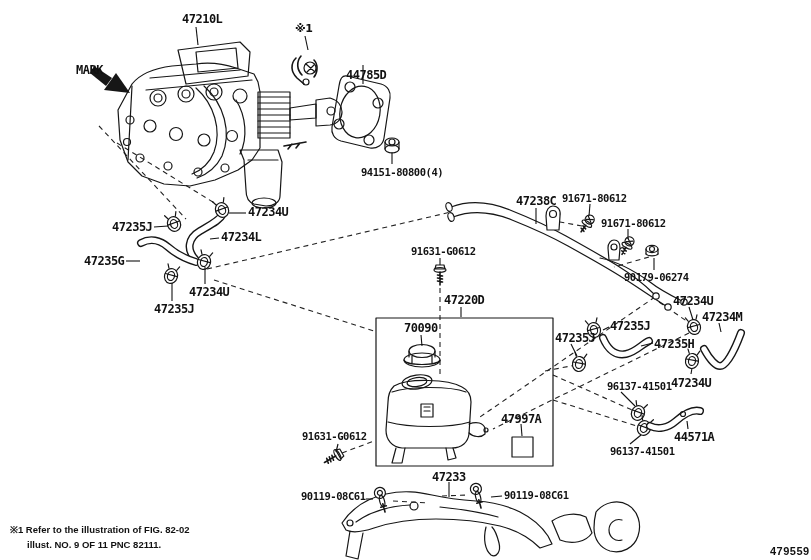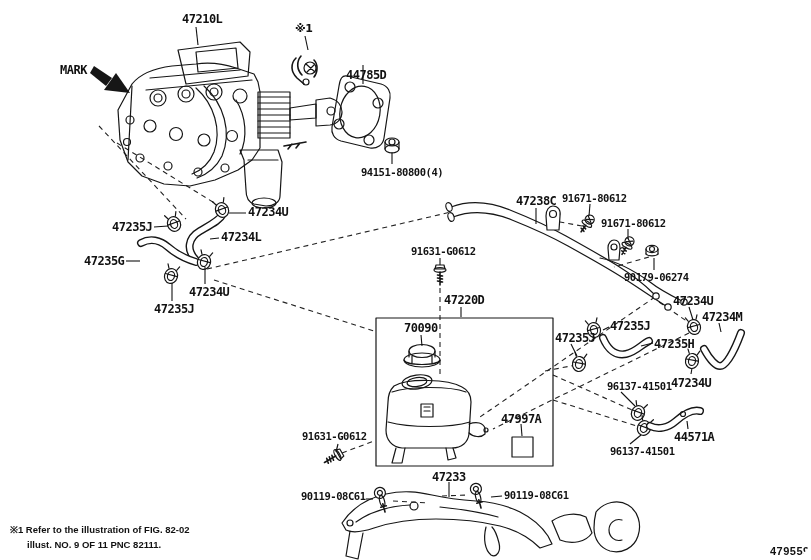--- a/index.html
+++ b/index.html
@@ -1,17 +1,17 @@
 <!DOCTYPE html>
 <html><head>
 <meta charset="utf-8">
 <style>
   html,body{margin:0;padding:0;background:#fff;}
   #canvas{position:relative;width:811px;height:560px;background:#ffffff;overflow:hidden;
-          font-family:"DejaVu Sans Mono", monospace;border-radius:24px;}
+          font-family:"DejaVu Sans Mono", monospace;}
   svg{position:absolute;left:0;top:0;}
   .lbl{position:absolute;white-space:nowrap;color:#111;font:700 12px "DejaVu Sans Mono",monospace;
        letter-spacing:-0.5px;line-height:1;}
   .sm{font-size:10.5px;letter-spacing:-0.45px;text-align:right;}
   .ref{font-family:"DejaVu Sans","DejaVu Sans Mono",sans-serif;font-size:11px;font-weight:700;}
   .footnote{position:absolute;color:#111;font:600 9.5px "Liberation Sans",sans-serif;line-height:1;text-align:right;}
   .docnum{position:absolute;color:#111;font:700 11px "Liberation Sans",sans-serif;letter-spacing:0.5px;}
   
   .ln{fill:none;stroke:#161616;stroke-width:1.2;stroke-linecap:round;stroke-linejoin:round;}
   .ln2{fill:none;stroke:#161616;stroke-width:1.6;stroke-linecap:round;stroke-linejoin:round;}
@@ -321,21 +321,21 @@
     <path class="ldr" d="M688,429 L687,421"></path>
     <path class="ldr" d="M338,444 L336,452"></path>
     <path class="ldr" d="M449,482 L449,497"></path>
     <path class="ldr" d="M366,499 L373,499"></path>
     <path class="ldr" d="M491,497 L502,496"></path>
   </g>
 </svg>
 
   <div class="lbl" style="left:182px;top:13px">47210L</div>
   <div class="lbl ref" style="left:295px;top:23px">※1</div>
-  <div class="lbl" style="left:60px;top:64px">MARK</div>
+  <div class="lbl" style="left:76px;top:64px">MARK</div>
   <div class="lbl" style="left:346px;top:69px">44785D</div>
   <div class="lbl sm" style="left:361px;top:167px">94151-80800(4)</div>
   <div class="lbl" style="left:248px;top:206px">47234U</div>
   <div class="lbl" style="left:112px;top:221px">47235J</div>
   <div class="lbl" style="left:221px;top:231px">47234L</div>
   <div class="lbl" style="left:84px;top:255px">47235G</div>
   <div class="lbl" style="left:189px;top:286px">47234U</div>
   <div class="lbl" style="left:154px;top:303px">47235J</div>
   <div class="lbl sm" style="left:411px;top:246px">91631-G0612</div>
   <div class="lbl" style="left:516px;top:195px">47238C</div>

